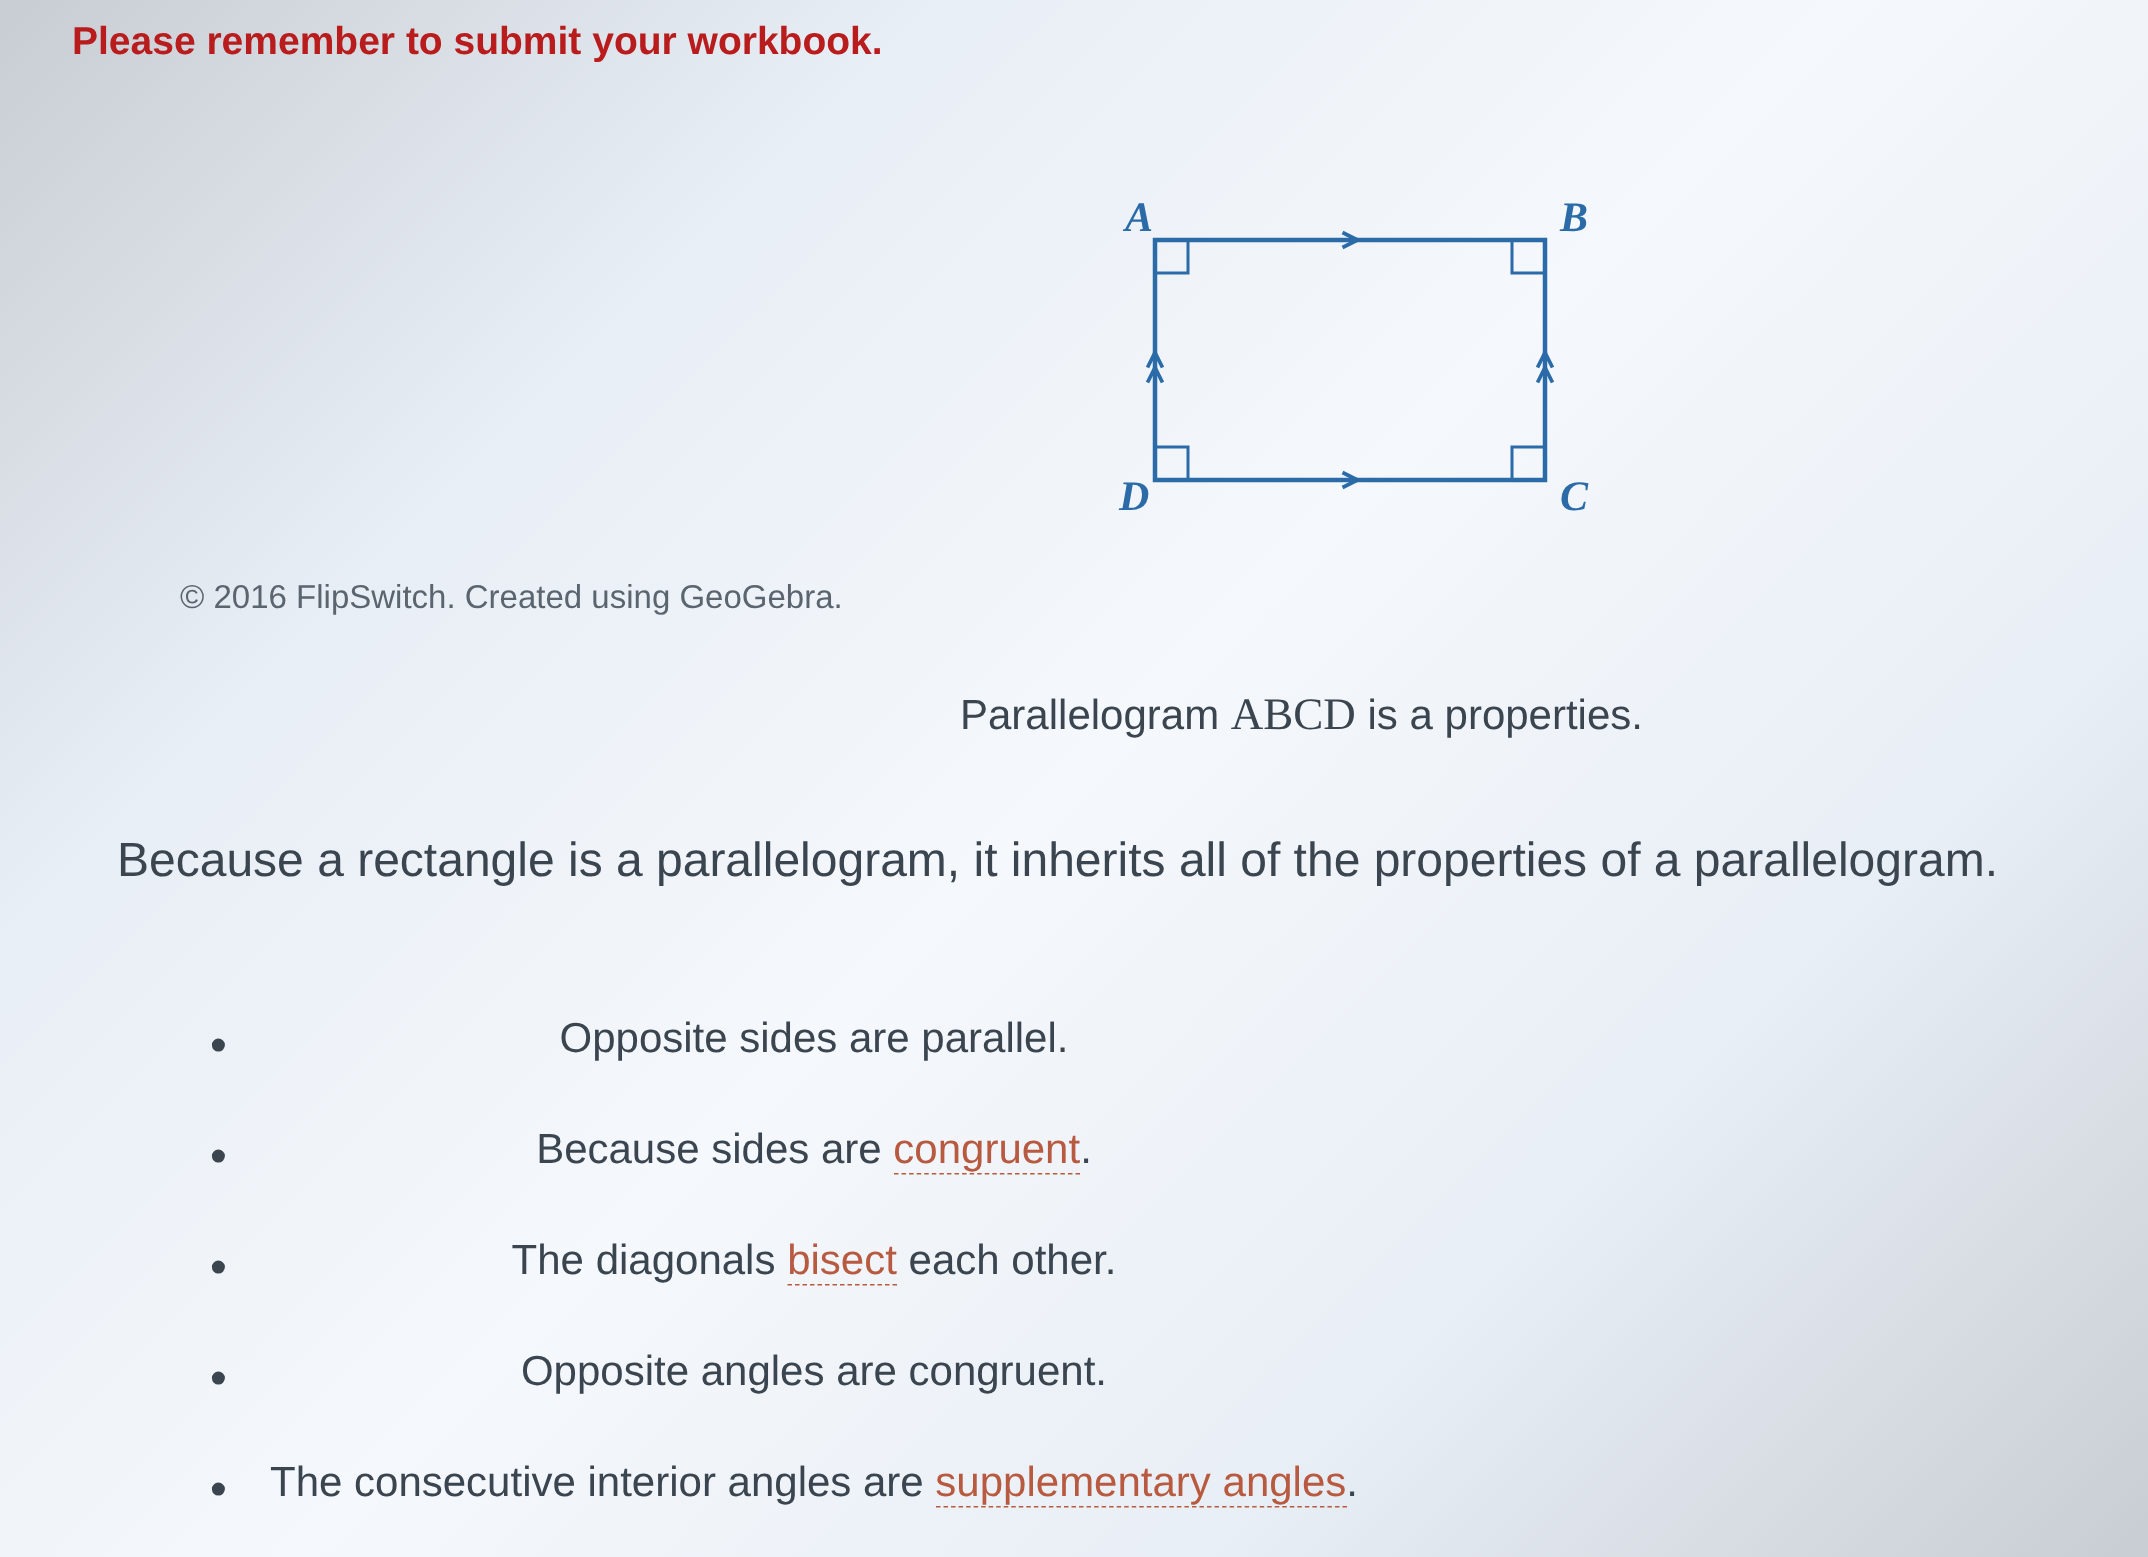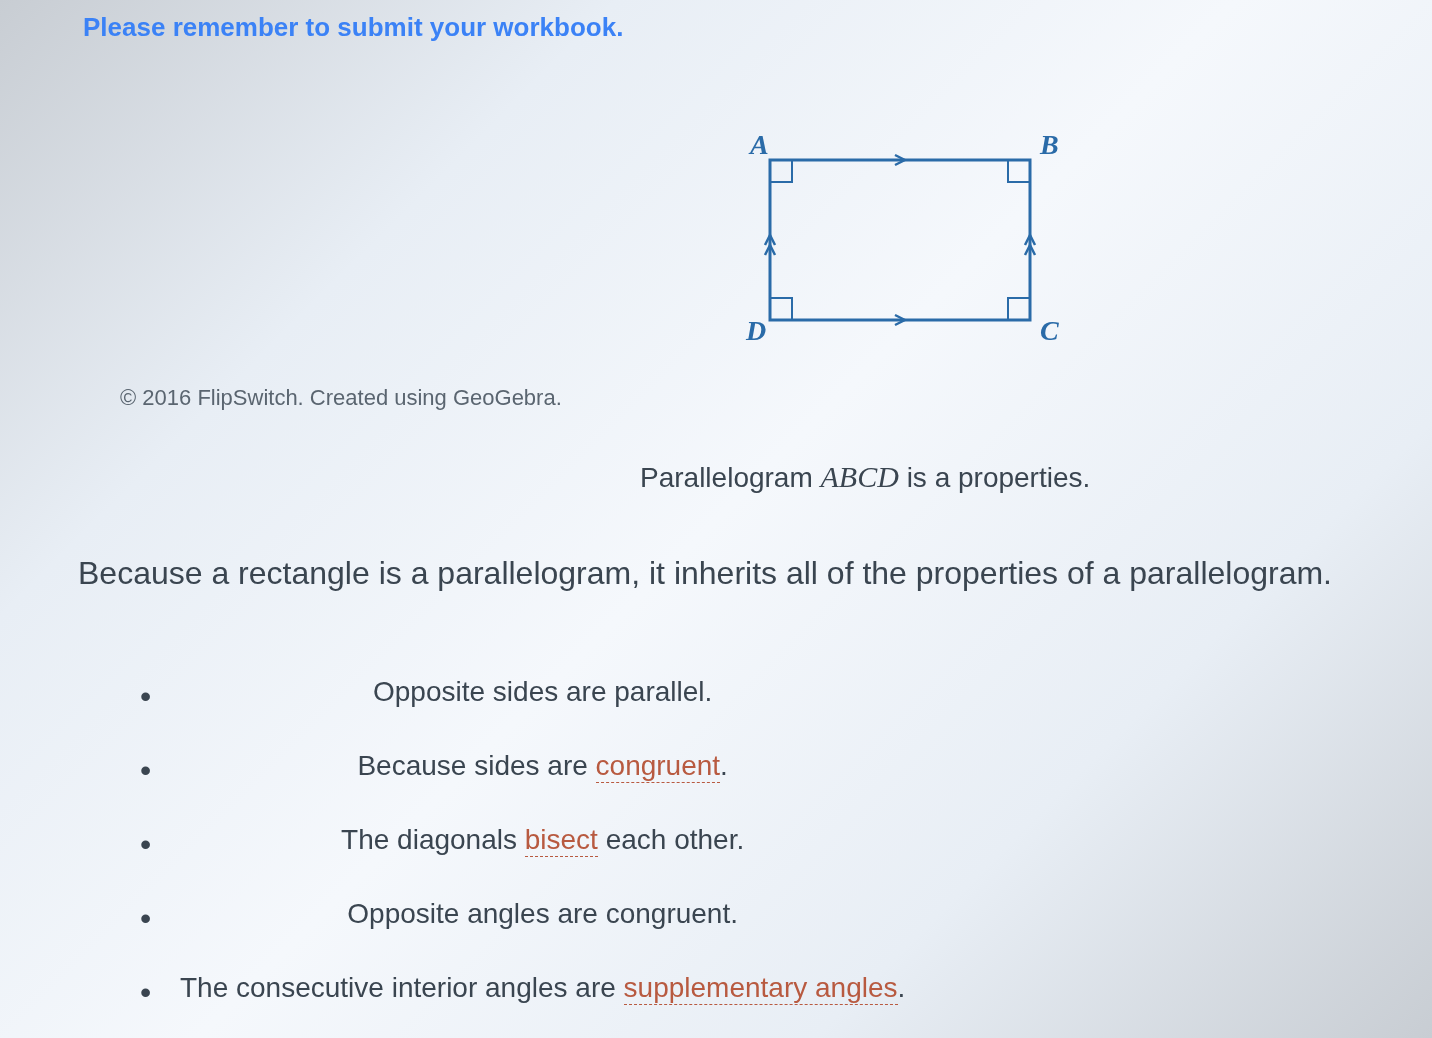--- a/index.html
+++ b/index.html
@@ -15,22 +15,21 @@
       color: #3a4550;
       position: relative;
       overflow: hidden;
     }
     .reminder {
       position: absolute;
       top: 12px;
       left: 48px;
       font-size: 26px;
       font-weight: bold;
-      color: #3b82f6;
-      margin-left: 35px;
+      color: #b91c1c;
     }
     .diagram-container {
       position: absolute;
       top: 130px;
       left: 720px;
       width: 360px;
       height: 230px;
     }
     .diagram-container svg {
       width: 100%;
@@ -45,21 +44,20 @@
       text-align: right;
     }
     .caption {
       position: absolute;
       top: 460px;
       left: 640px;
       font-size: 28px;
       color: #3a4550;
     }
     .caption .math-italic {
-      font-style: italic;
       font-family: 'Times New Roman', serif;
       font-size: 30px;
       text-align: center;
     }
     .intro-text {
       position: absolute;
       top: 555px;
       left: 78px;
       font-size: 32px;
       color: #3a4550;

